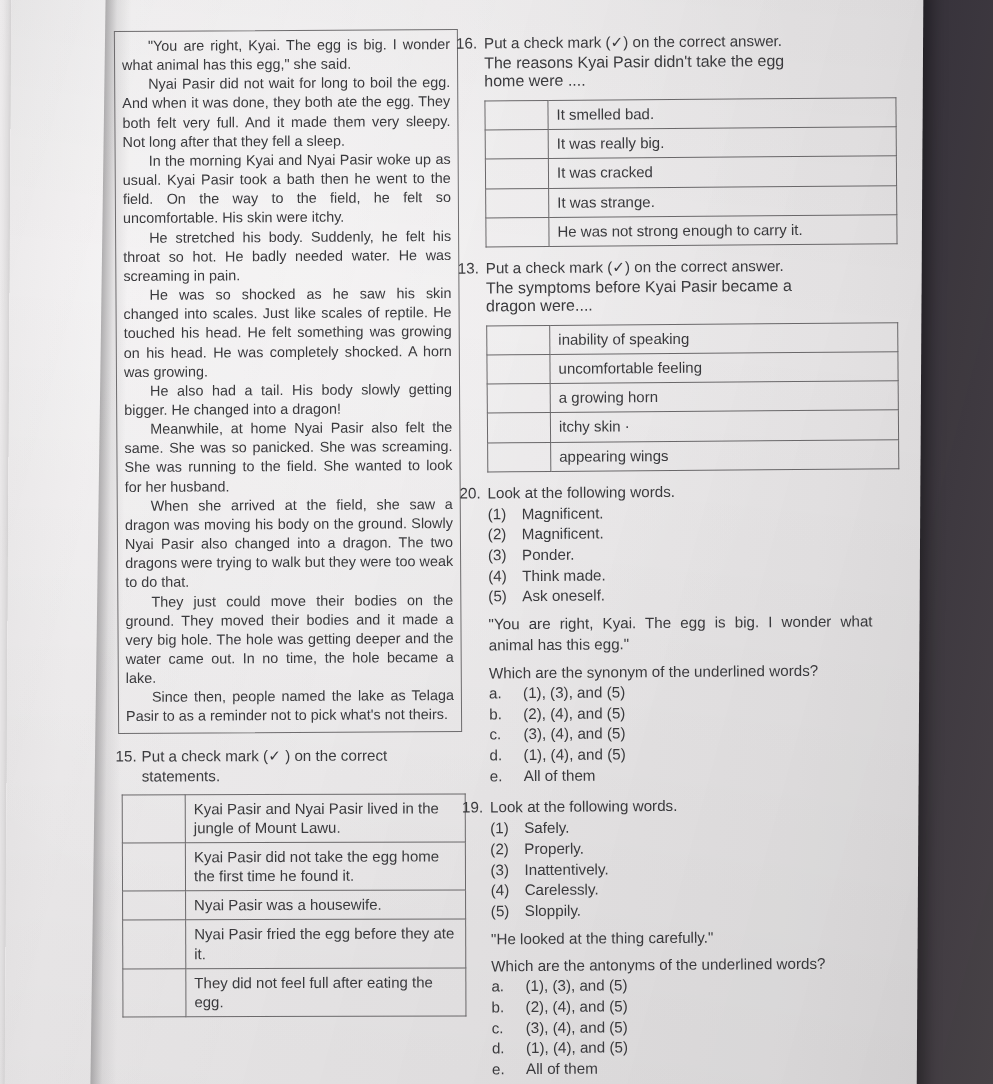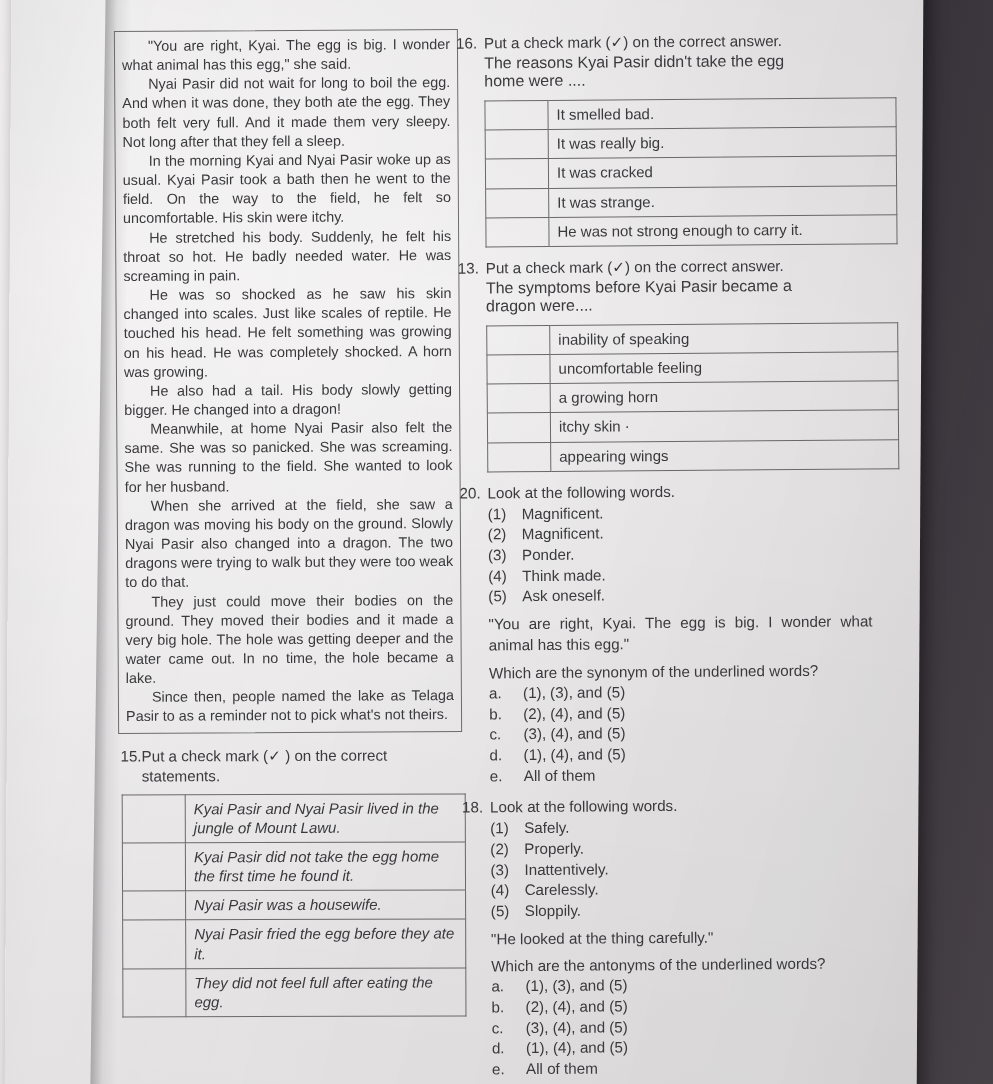--- a/index.html
+++ b/index.html
@@ -90,21 +90,21 @@
   }
   .q15 {
     margin-top: 13px;
     transform: rotate(-0.2deg);
   }
   .q15-head {
     display: flex;
     font-size: 15.2px;
     line-height: 1.35;
   }
-  .q15-num { width: 26px; flex: none; text-align: right; }
+  .q15-num { width: 26px; flex: none; }
   .q15-text { flex: 1; text-align: justify; }
   .q15-sub { margin-left: 26px; font-size: 15.2px; }
 
   table.checktable {
     border-collapse: collapse;
     width: 100%;
     margin-top: 10px;
     table-layout: fixed;
   }
   table.checktable td {
@@ -115,21 +115,20 @@
     vertical-align: top;
     color: #3a3a3d;
   }
   td.checkcell {
     width: 48px;
     padding: 0;
   }
   .tbl-left {
     margin-left: 6px;
     width: 338px;
-    font-style: italic;
   }
 
   
   .col-right {
     position: absolute;
     left: 460px;
     top: 32px;
     width: 412px;
     transform: rotate(-0.45deg);
   }
@@ -378,21 +377,21 @@
         <div class="choiceline">
           <span class="choicekey">e.</span>
           <span>All of them</span>
         </div>
       </div>
 
       <div class="spacer-sm"></div>
 
       <div class="qitem">
         <div class="qrow">
-          <div class="qnum">18.</div>
+          <div class="qnum">19.</div>
           <div class="qbody">
             <p>Look at the following words.</p>
           </div>
         </div>
         <div class="optline">
           <span class="optkey">(1)</span>
           <span>Safely.</span>
         </div>
         <div class="optline">
           <span class="optkey">(2)</span>

